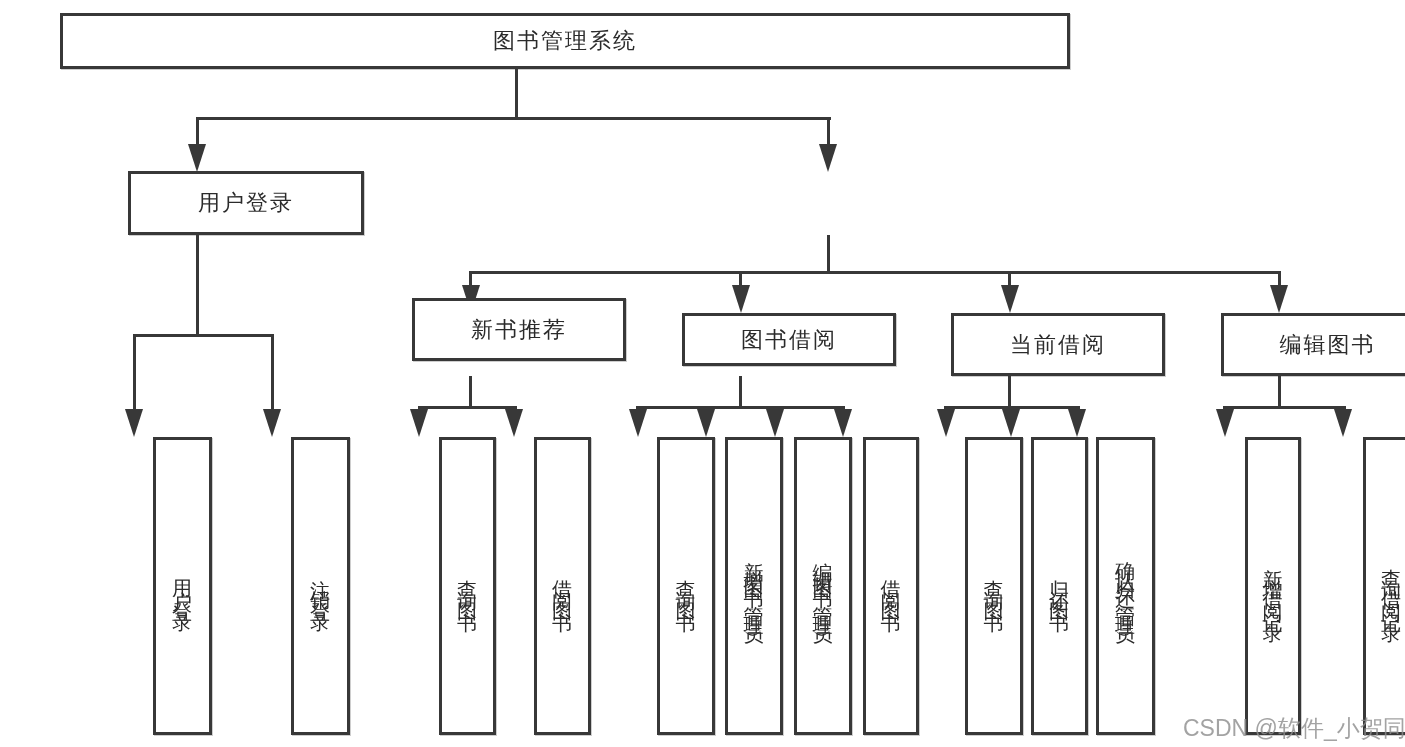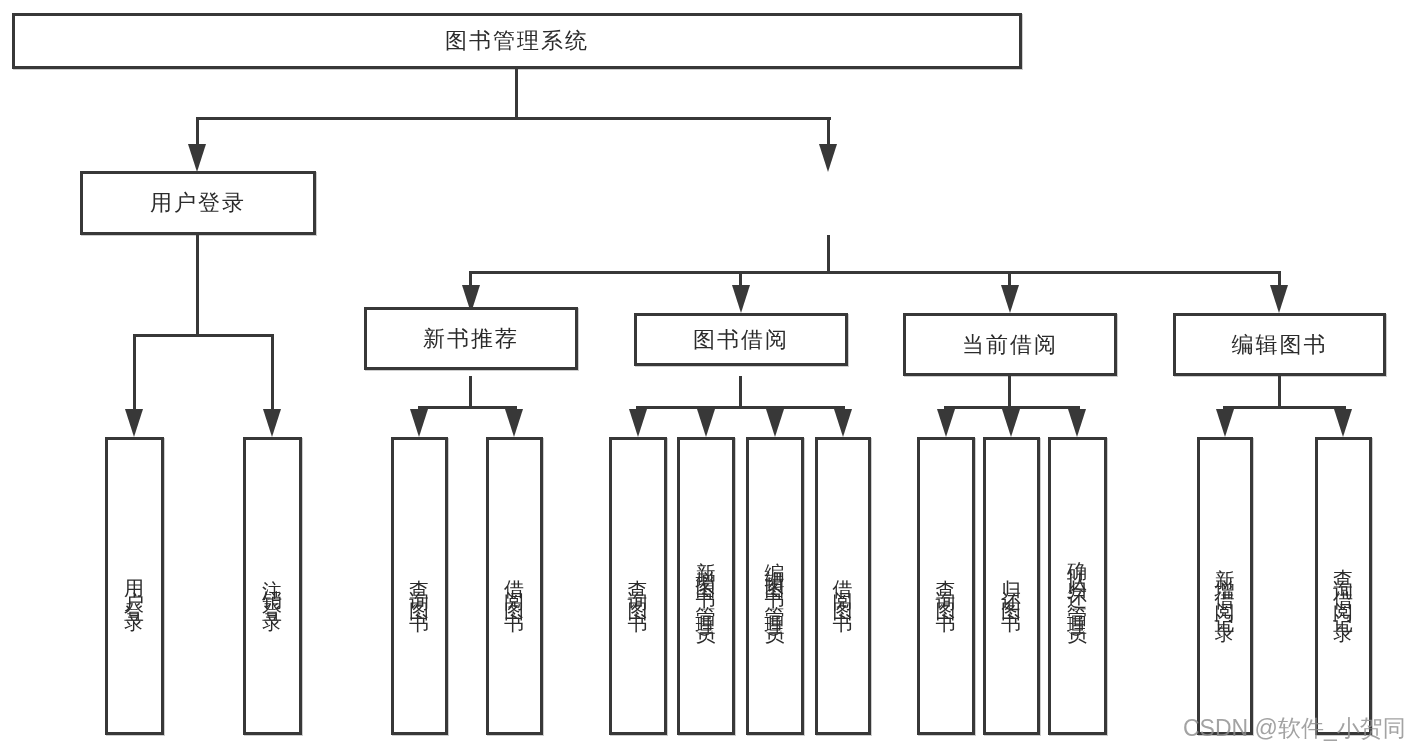--- a/index.html
+++ b/index.html
@@ -13,20 +13,21 @@
   }
   .box {
     position: absolute;
     background: #ffffff;
     border: 3px solid #383838;
     box-sizing: border-box;
     display: flex;
     align-items: center;
     justify-content: center;
     box-shadow: 1px 1px 0 rgba(60,60,60,0.25);
+    margin-left: 48px;
   }
   .hlabel {
     font-size: 22px;
     letter-spacing: 2px;
     color: #2b2b2b;
     white-space: nowrap;
   }
   .vlabel {
     writing-mode: vertical-rl;
     text-orientation: mixed;
@@ -114,21 +115,21 @@
   <div class="arrow" style="left:1334px;top:409px"></div>
 
   <div class="box" style="left:12px;top:13px;width:1010px;height:56px">
     <span class="hlabel">图书管理系统</span>
   </div>
 
   <div class="box" style="left:80px;top:171px;width:236px;height:64px">
     <span class="hlabel">用户登录</span>
   </div>
 
-  <div class="box" style="left:364px;top:307px;width:214px;height:63px">
+  <div class="box" style="left:364px;top:298px;width:214px;height:63px">
     <span class="hlabel">新书推荐</span>
   </div>
   <div class="box" style="left:634px;top:313px;width:214px;height:53px">
     <span class="hlabel">图书借阅</span>
   </div>
   <div class="box" style="left:903px;top:313px;width:214px;height:63px">
     <span class="hlabel">当前借阅</span>
   </div>
   <div class="box" style="left:1173px;top:313px;width:213px;height:63px">
     <span class="hlabel">编辑图书</span>

